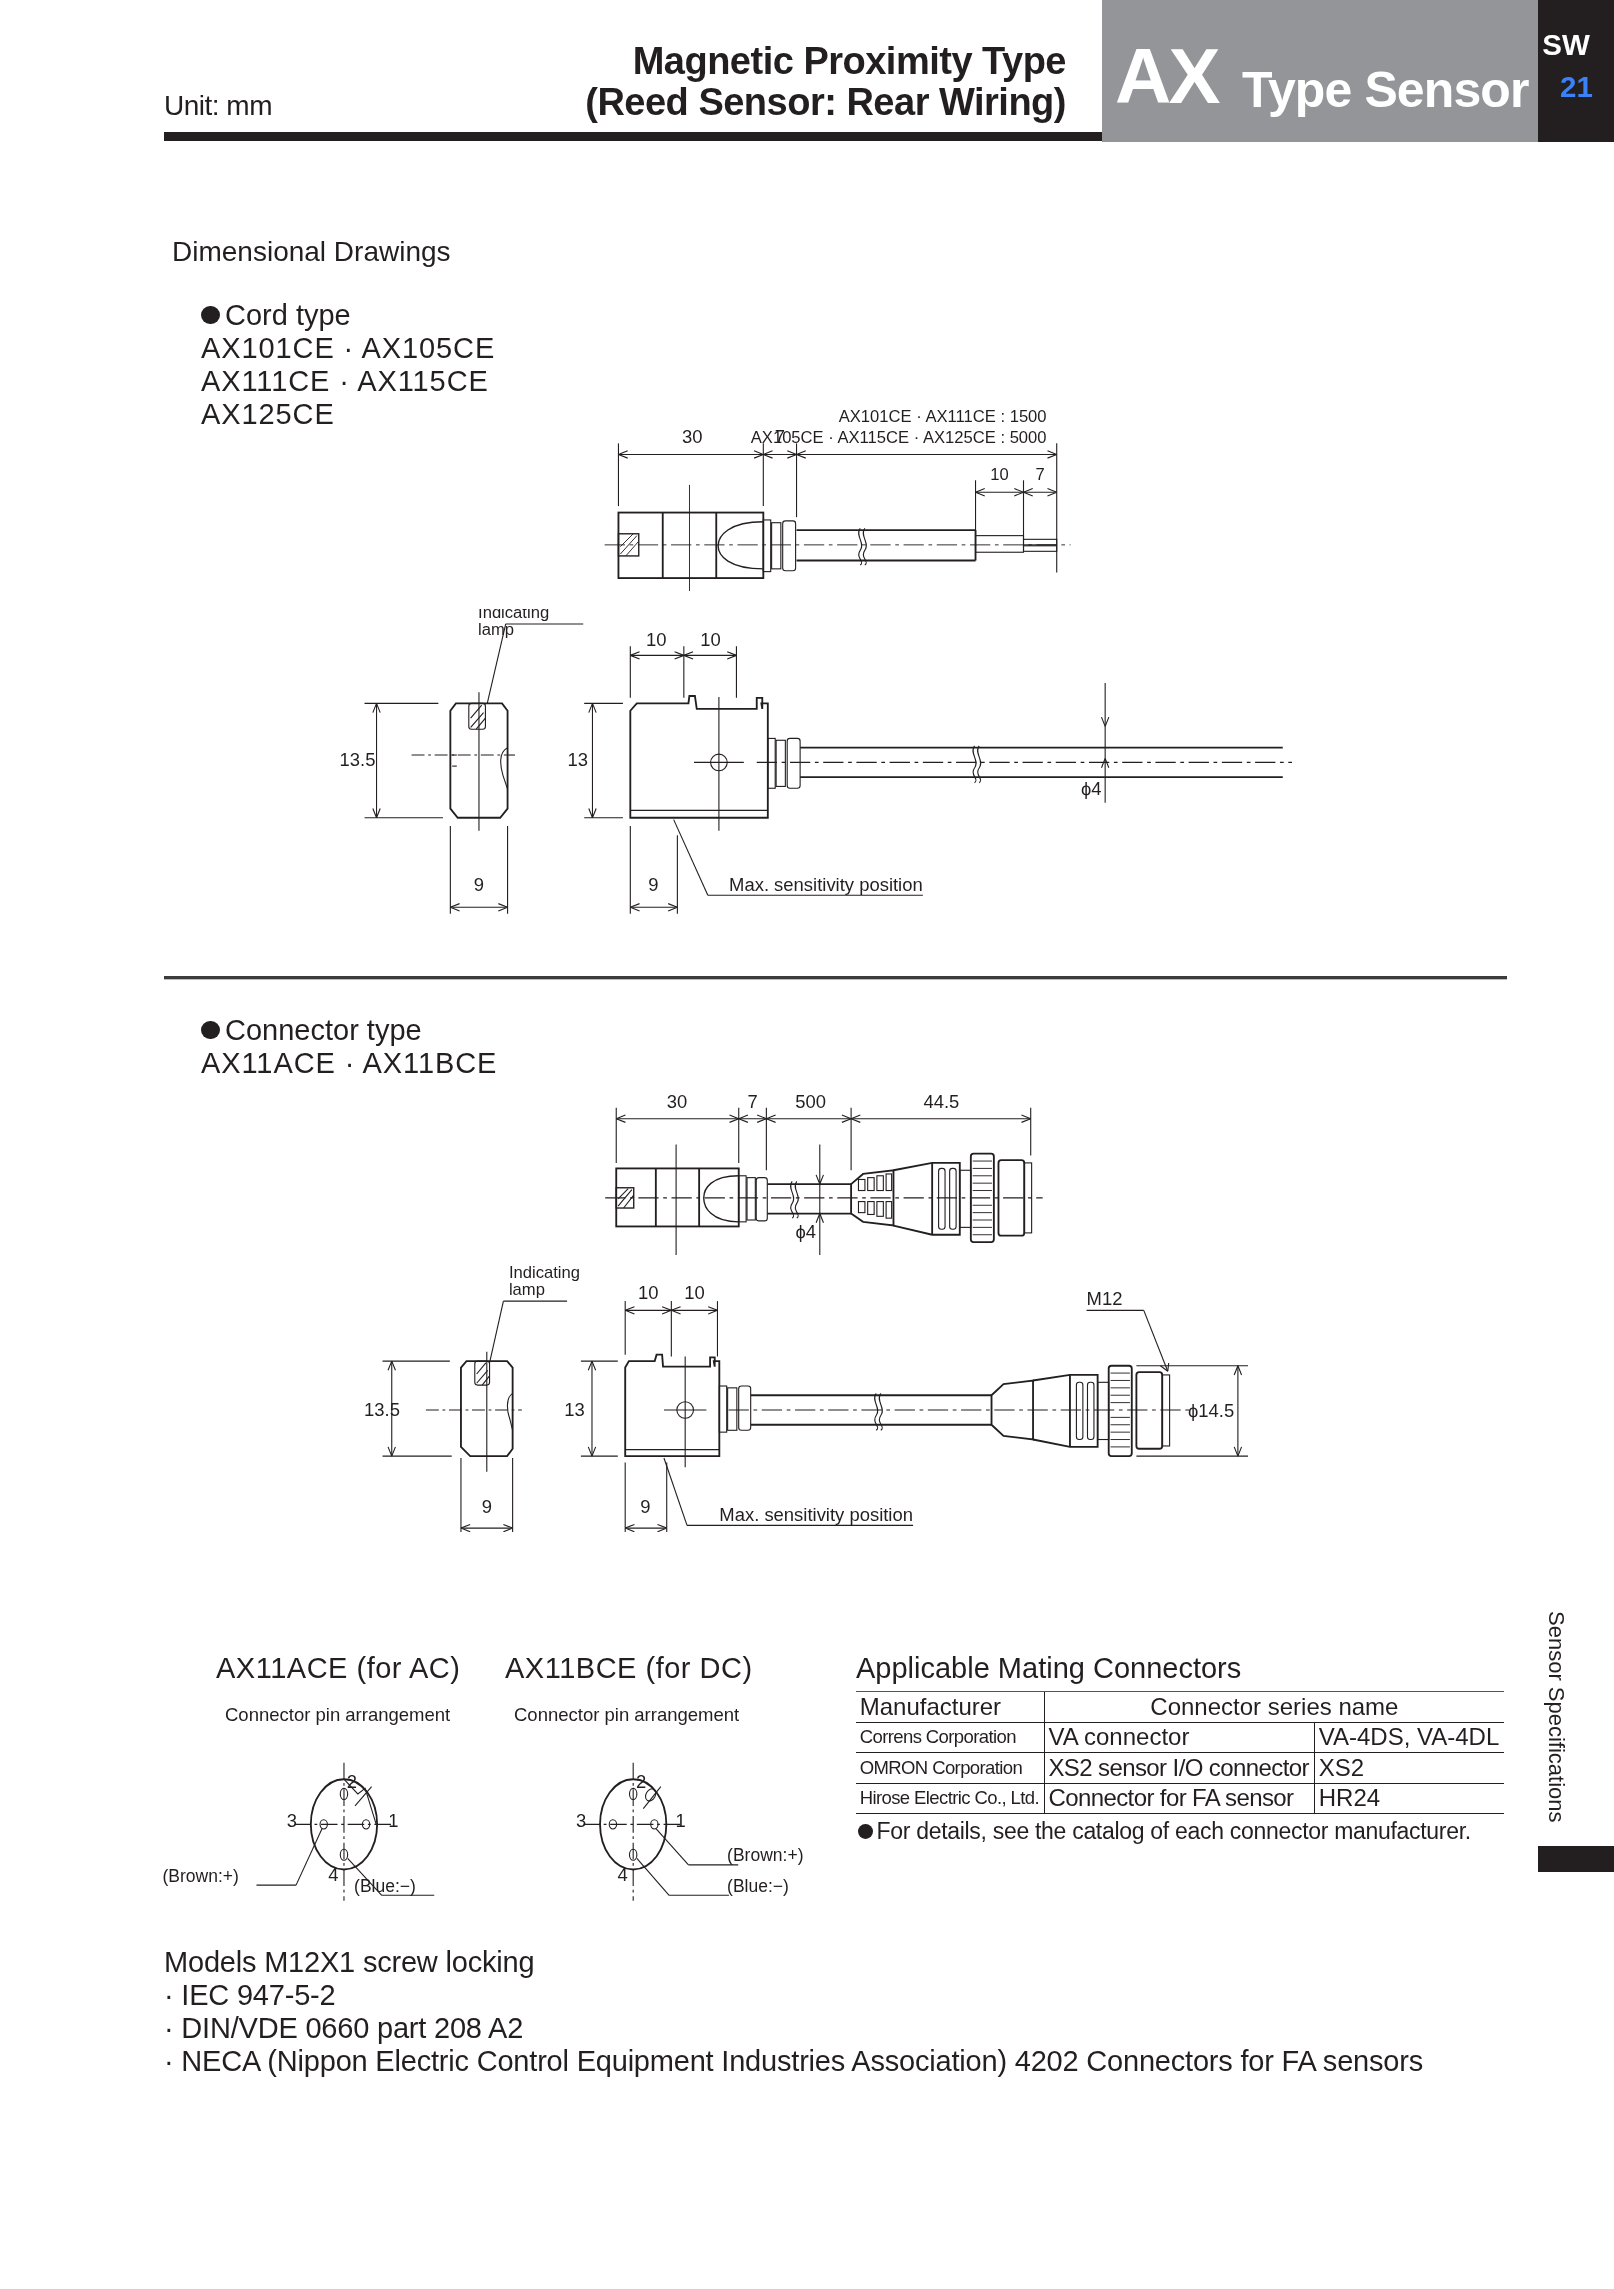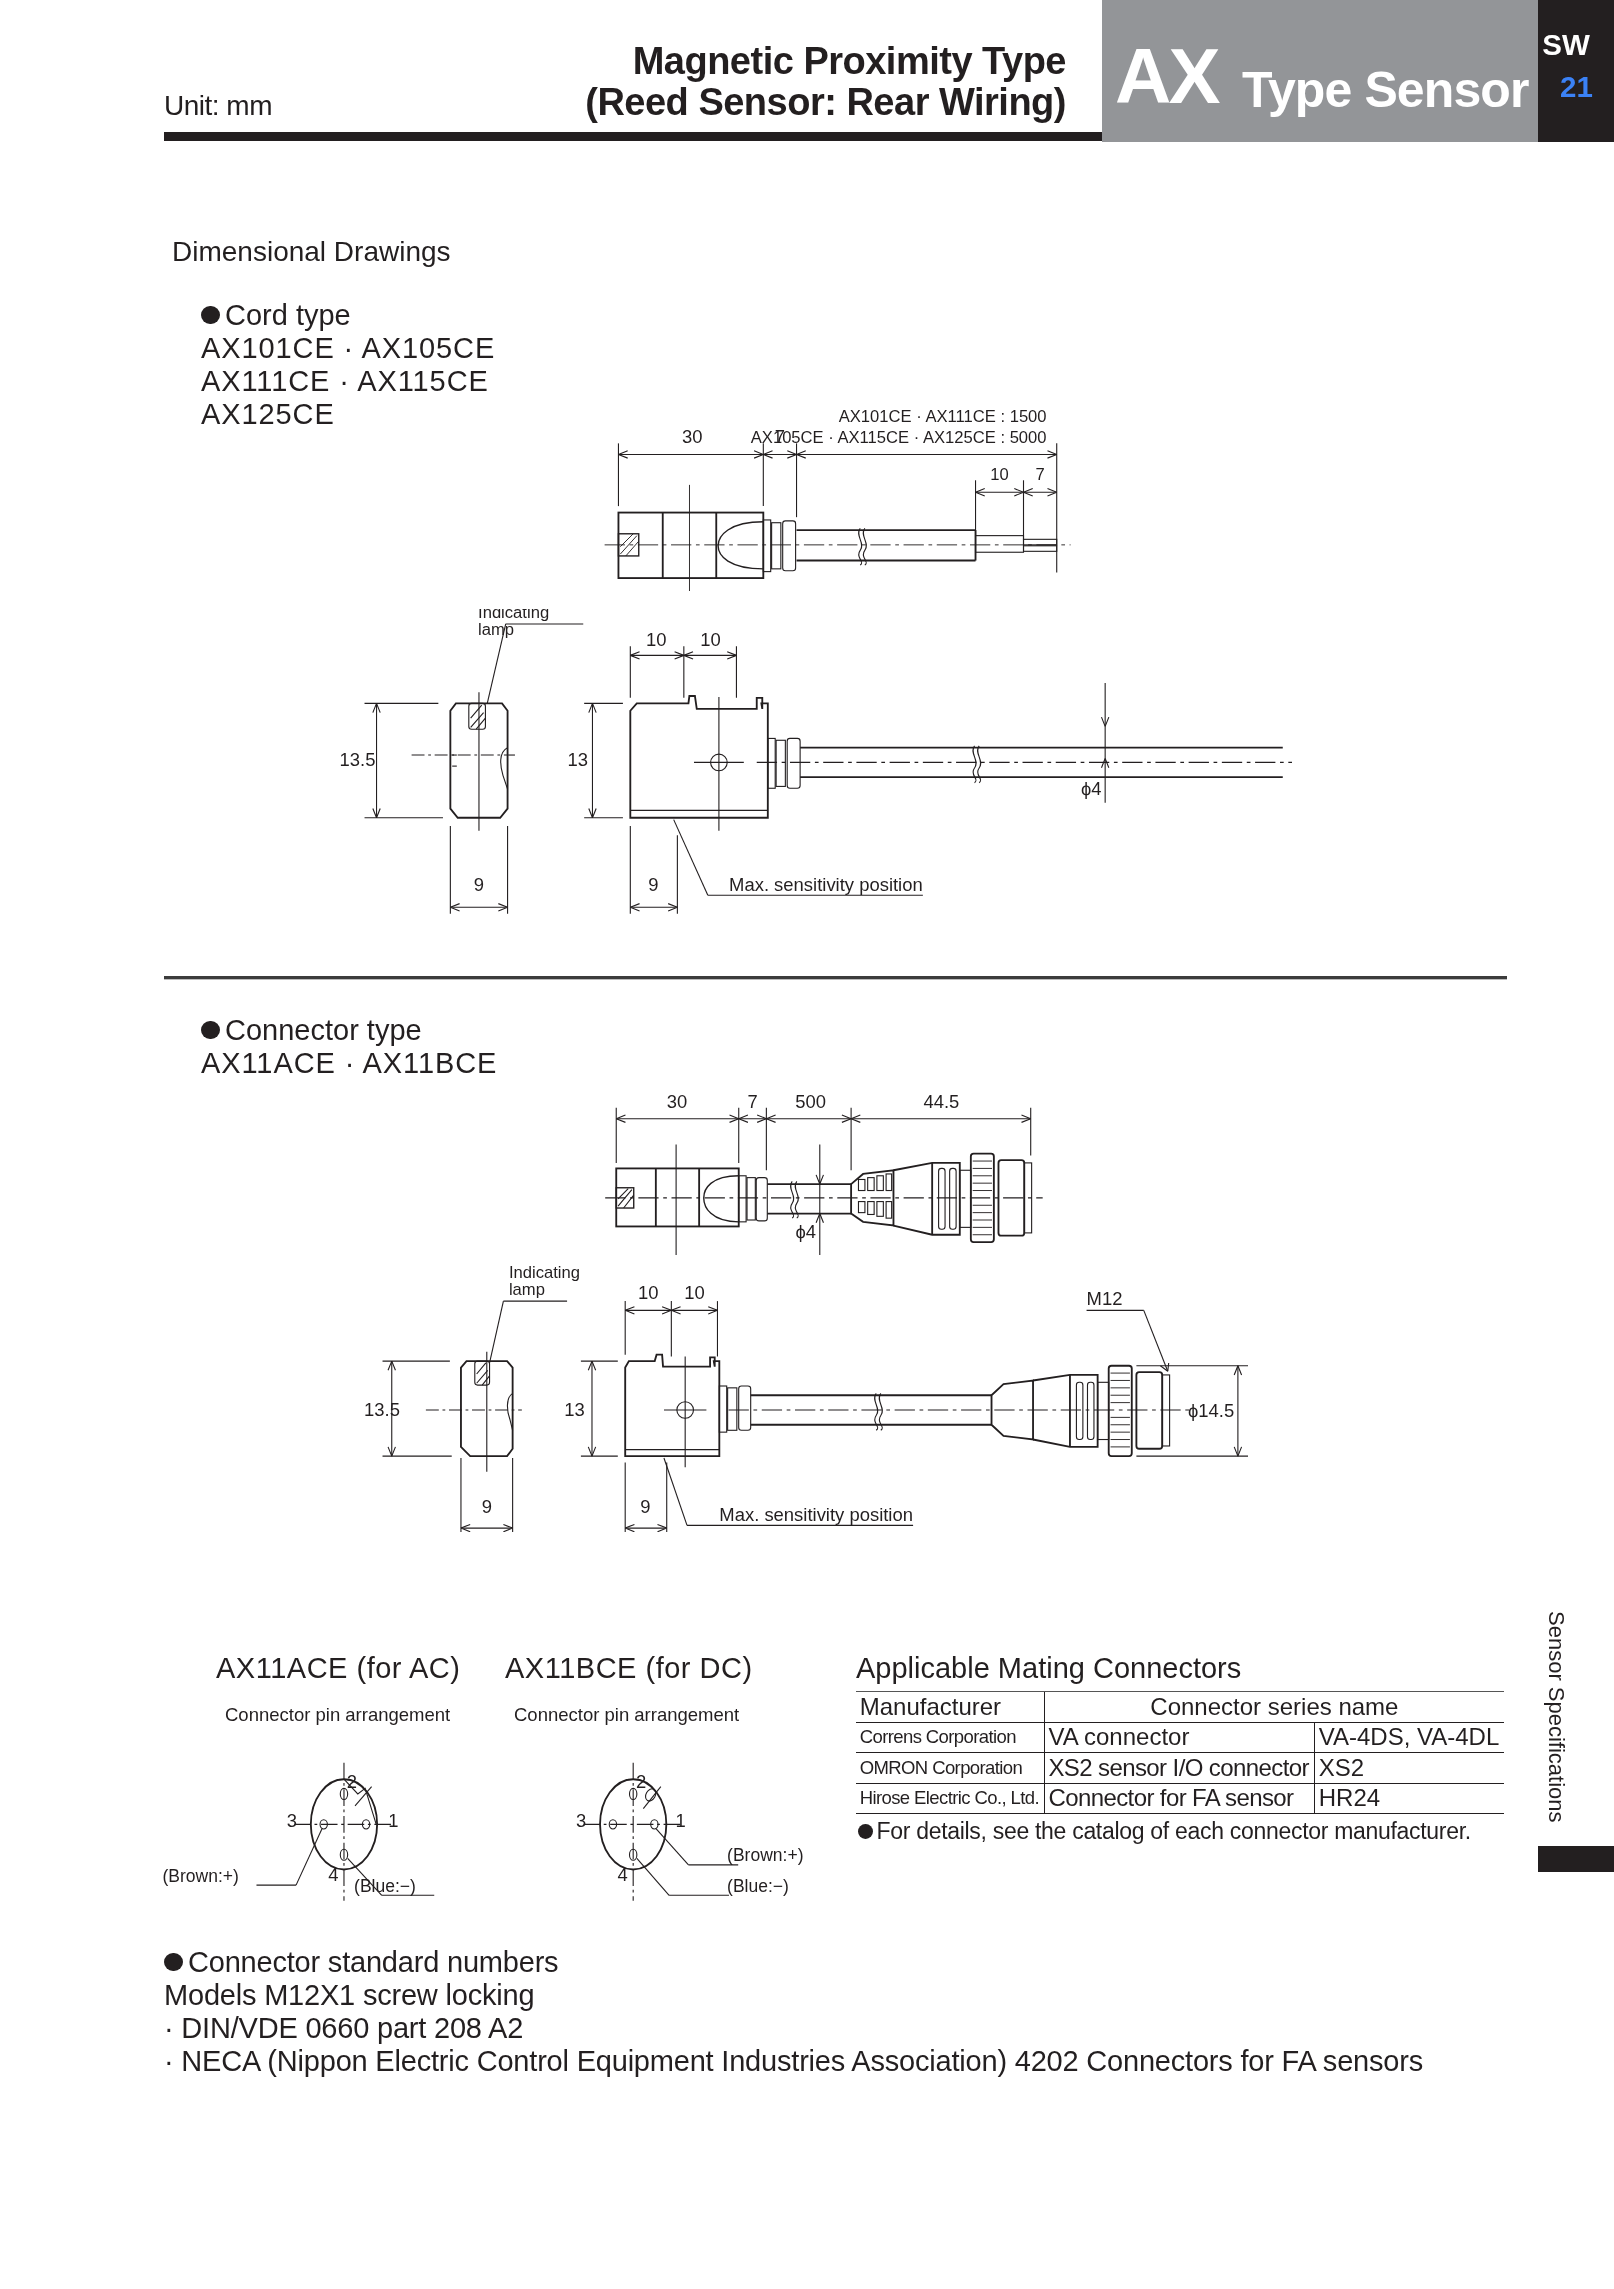--- a/index.html
+++ b/index.html
@@ -429,18 +429,18 @@
 </tbody>
   </table>
 <div class="abs table-note">For details, see the catalog of each connector manufacturer.</div>
 
 <div class="abs side-label">
   <span>Sensor Specifications</span>
 </div>
 <div class="abs side-block"></div>
 
 <div class="abs std">
-  <div class="bullet">Connector standard numbers</div>
   <div>Models M12X1 screw locking</div>
+  <div>· IEC 947-5-2</div>
   <div>· DIN/VDE 0660 part 208 A2</div>
   <div>· NECA (Nippon Electric Control Equipment Industries Association) 4202 Connectors for FA sensors</div>
 </div>
 
 
 </body></html>

